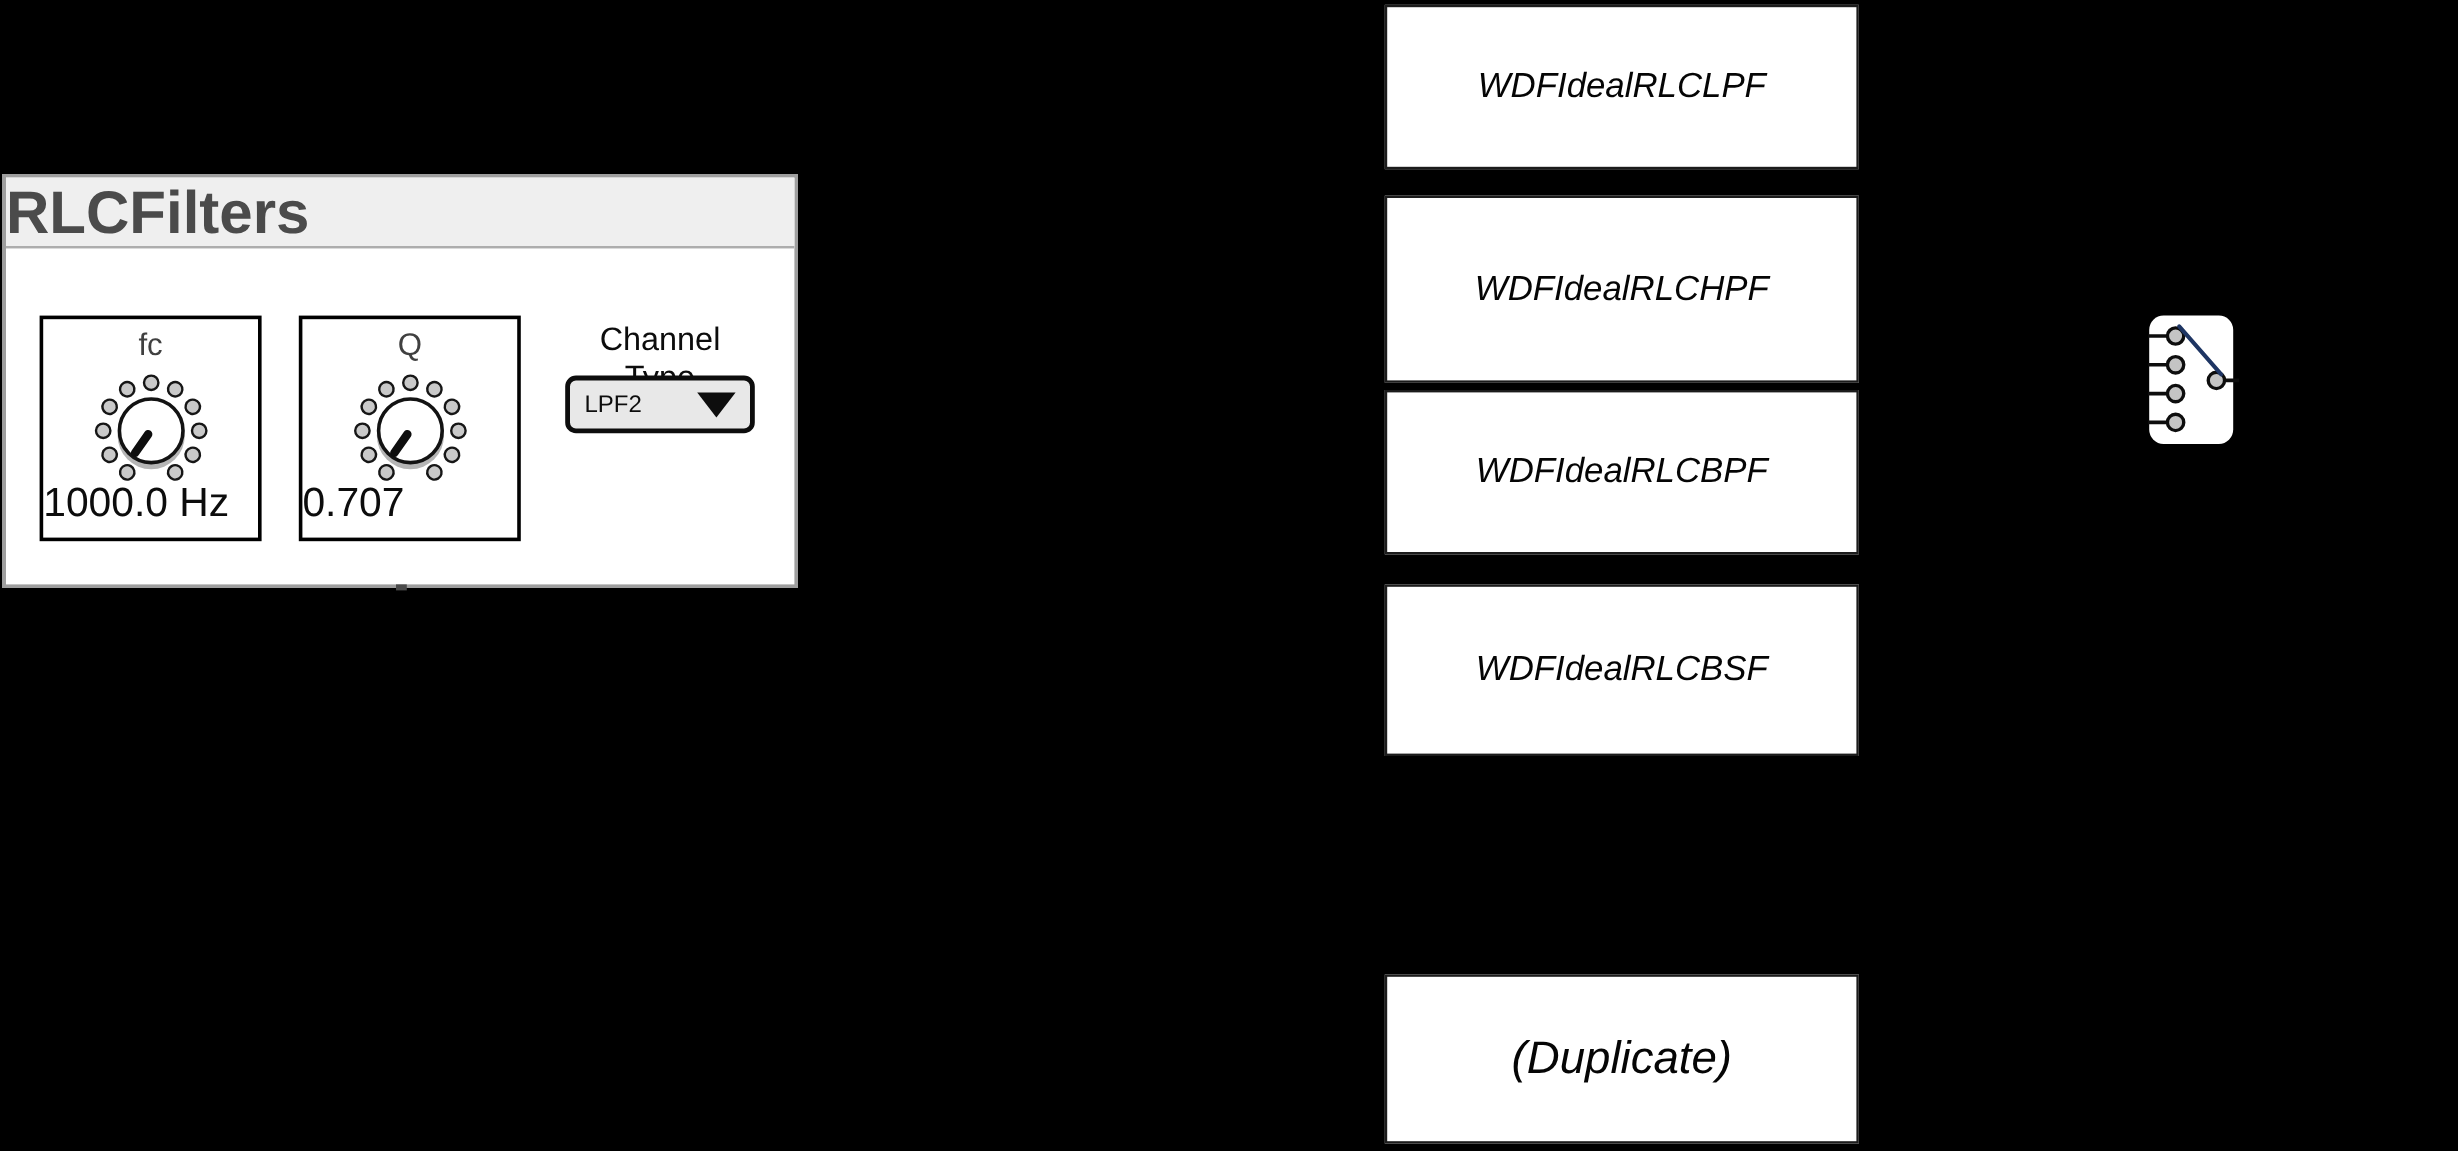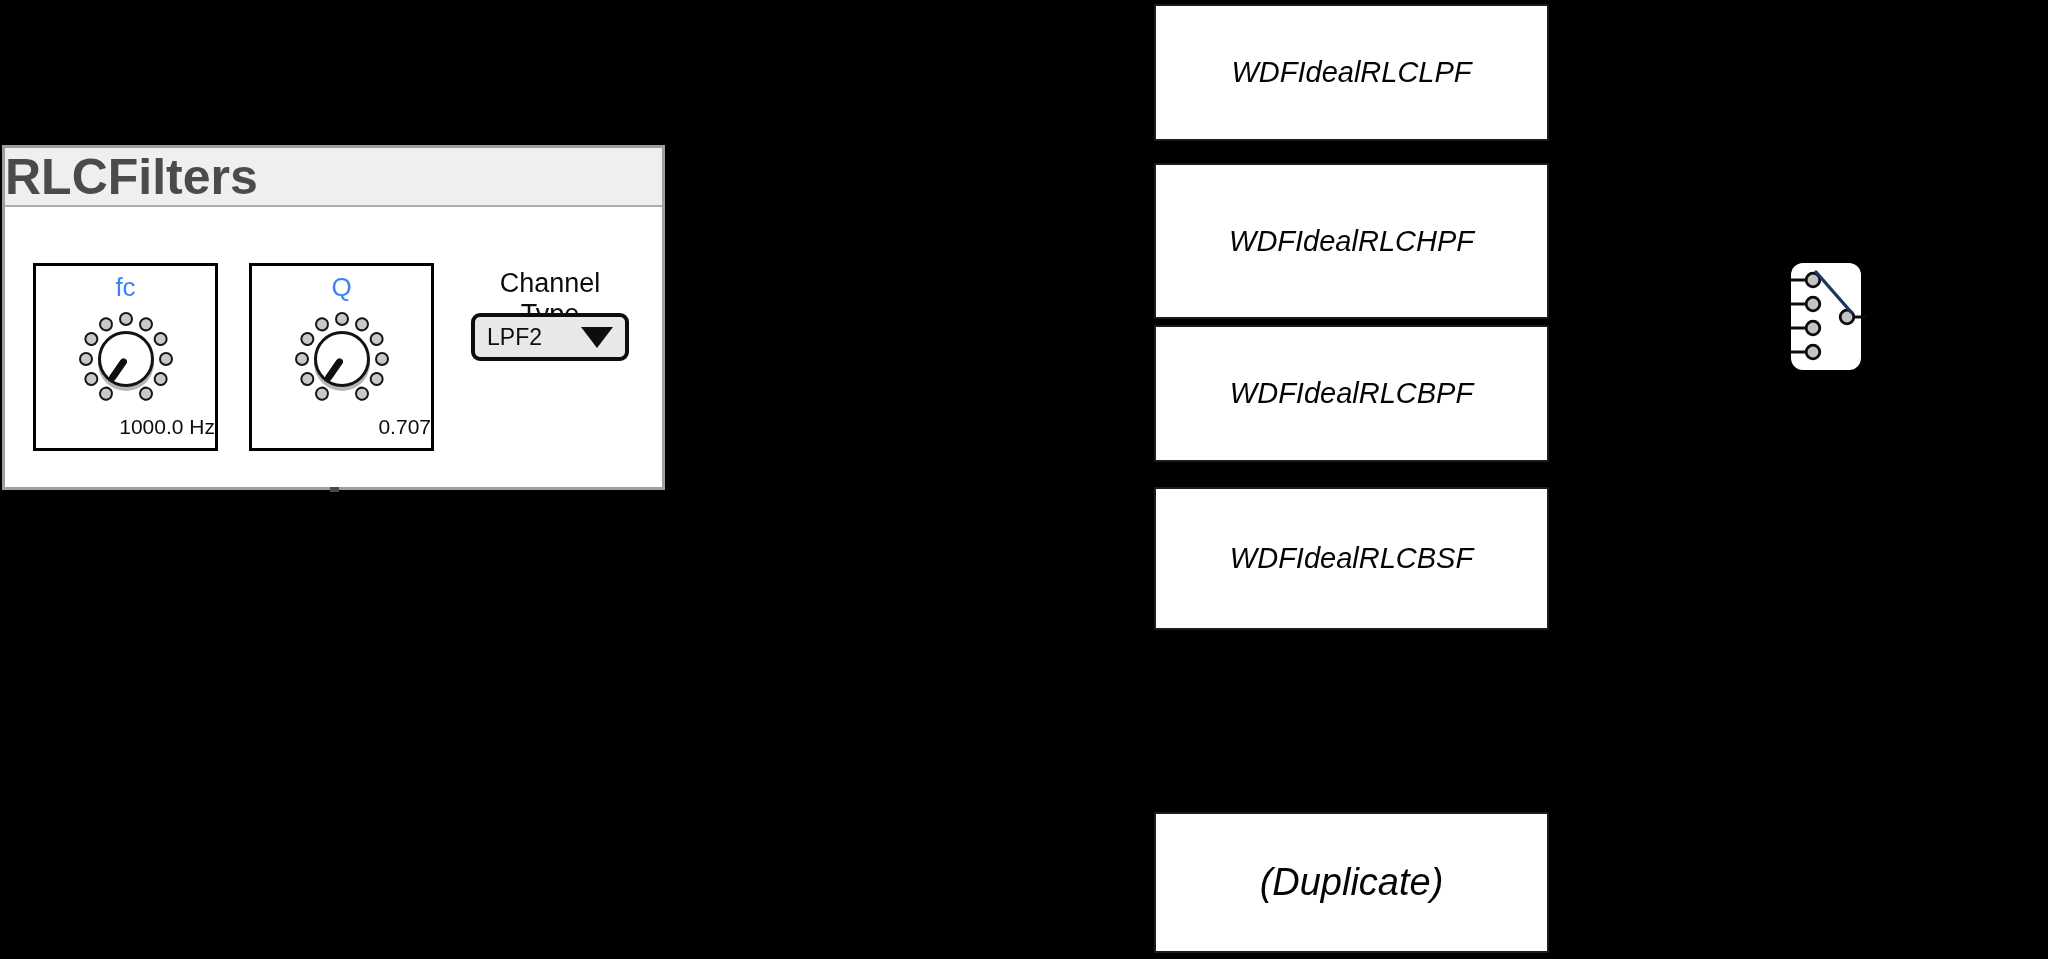--- a/index.html
+++ b/index.html
@@ -38,25 +38,25 @@
   .knob-box {
     position: absolute; top: 115px;
     width: 185px; height: 188px;
     border: 3px solid #000;
     background: #fff;
   }
   .knob-box.fc { left: 28px; }
   .knob-box.q  { left: 244px; }
   .knob-label {
     position: absolute; top: 6px; left: 0; right: 0;
-    text-align: center; font-size: 26px; color: #3b82f6;
+    text-align: center; font-size: 26px; color: #404040;
   }
   .knob-value {
     position: absolute; bottom: 9px; left: 0; right: 0;
-    text-align: right; font-size: 21px; color: #0c0c0c;
+    text-align: left; font-size: 34px; color: #0c0c0c;
   }
   .knob { position: absolute; left: 50%; top: 93px; width: 0; height: 0; }
   .knob-dot {
     position: absolute; left: -7px; top: -7px;
     width: 14px; height: 14px; border-radius: 50%;
     background: #c9c9c9; border: 2px solid #161616;
   }
   .knob-dot.a1  { transform: rotate(210deg) translateY(-40px); }
   .knob-dot.a2  { transform: rotate(240deg) translateY(-40px); }
   .knob-dot.a3  { transform: rotate(270deg) translateY(-40px); }
@@ -89,21 +89,21 @@
   }
   .dropdown {
     position: absolute; left: 466px; top: 165px;
     width: 158px; height: 48px;
     background: #e8e8e8;
     border: 4px solid #0d0d0d;
     border-radius: 9px;
     display: flex; align-items: center;
     padding: 0 12px;
   }
-  .dropdown-value { font-size: 23px; color: #0d0d0d; flex: 1; }
+  .dropdown-value { font-size: 20px; color: #0d0d0d; flex: 1; }
   .dropdown-arrow {
     width: 0; height: 0;
     border-left: 16px solid transparent;
     border-right: 16px solid transparent;
     border-top: 21px solid #0d0d0d;
   }
 
   
   .flow-box {
     position: absolute; left: 1154px; width: 395px;

